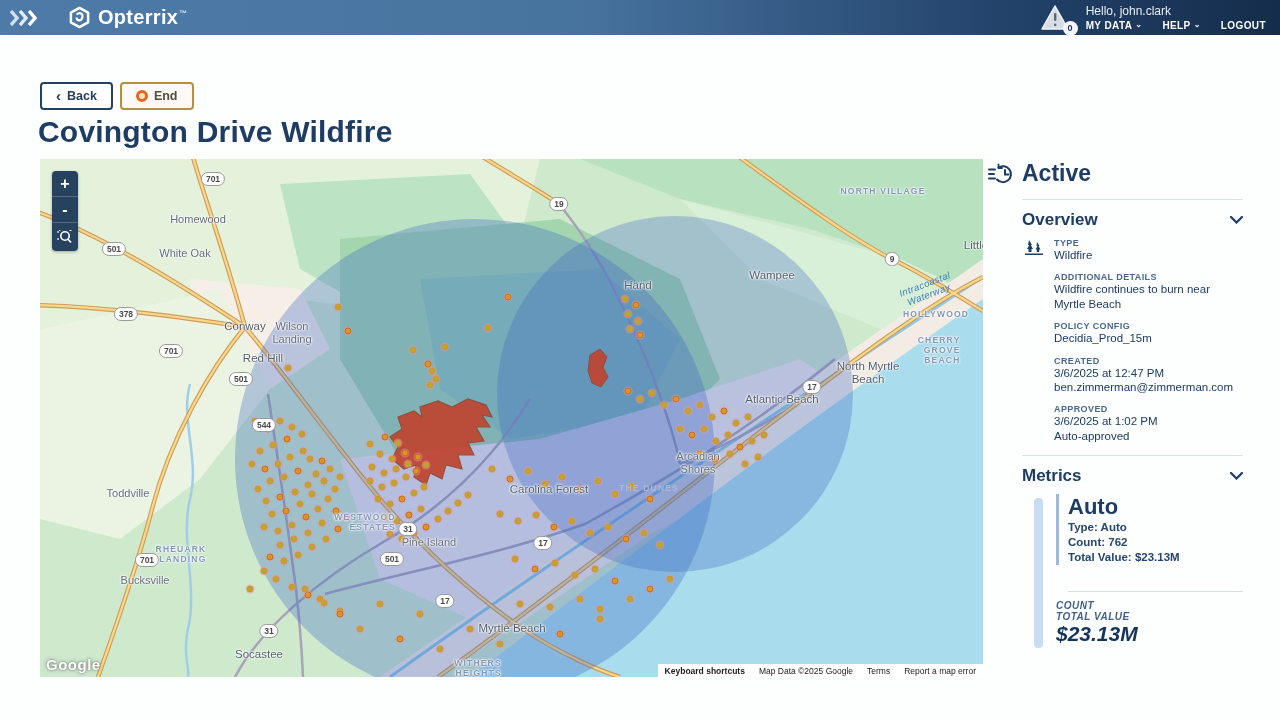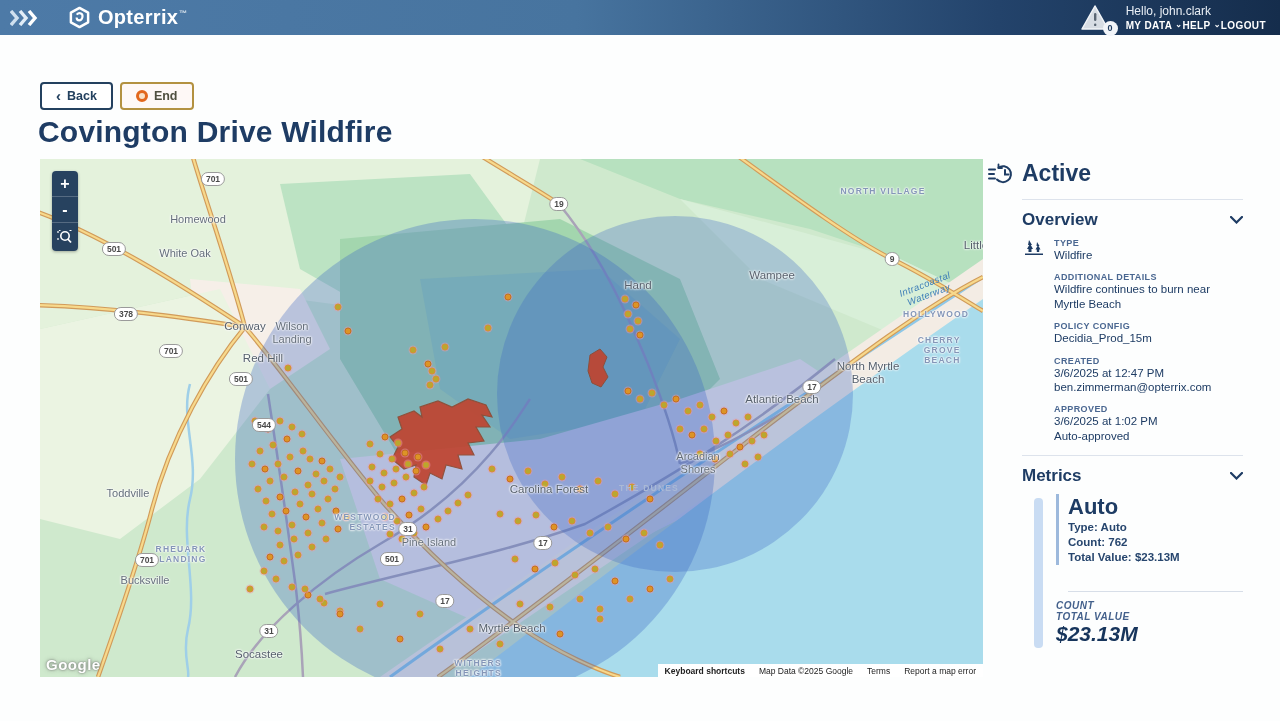--- a/index.html
+++ b/index.html
@@ -15,21 +15,21 @@
   .brand { display:flex; align-items:center; gap:7px; font-size:20px; font-weight:600;
     letter-spacing:.3px; cursor:pointer; }
   .brand sup { font-size:8px; margin-left:1px; opacity:.8; }
   .nav-right { display:flex; align-items:center; gap:14px; padding-right:14px; }
   .alert-wrap { position:relative; width:32px; height:28px; cursor:pointer; }
   .alert-badge { position:absolute; right:-6px; bottom:-4px; width:15px; height:15px;
     border-radius:50%; background:#f2f5f9; color:#1d3a5e; font-size:9px; font-weight:bold;
     display:flex; align-items:center; justify-content:center; }
   .user-block { display:flex; flex-direction:column; align-items:flex-start; gap:2px; }
   .greeting { font-size:12px; color:#e8eef5; }
-  .menu-row { display:flex; }
+  .menu-row { display:flex; gap:20px; }
   .menu-item { font-size:10px; font-weight:bold; letter-spacing:.4px; cursor:pointer;
     display:flex; align-items:center; gap:3px; }
   .menu-item .caret { font-size:8px; transform:translateY(-1px); }
 
   
   .toolbar { position:absolute; left:40px; top:82px; display:flex; gap:7px; }
   .btn { height:28px; border-radius:4px; background:#fff; font-size:12.5px; font-weight:bold;
     display:flex; align-items:center; gap:6px; padding:0 14px; cursor:pointer; }
   .btn-back { border:2px solid #24415f; color:#24415f; }
   .btn-back .chev { font-size:15px; line-height:1; transform:translateY(-1px); }
@@ -509,21 +509,21 @@
         <div class="ov-value">Wildfire continues to burn near</div>
         <div class="ov-value">Myrtle Beach</div>
       </div>
       <div class="ov-item">
         <div class="ov-label">POLICY CONFIG</div>
         <div class="ov-value">Decidia_Prod_15m</div>
       </div>
       <div class="ov-item">
         <div class="ov-label">CREATED</div>
         <div class="ov-value">3/6/2025 at 12:47 PM</div>
-        <div class="ov-value">ben.zimmerman@opterrix.com</div>
+        <div class="ov-value">ben.zimmerman@zimmerman.com</div>
       </div>
       <div class="ov-item">
         <div class="ov-label">APPROVED</div>
         <div class="ov-value">3/6/2025 at 1:02 PM</div>
         <div class="ov-value">Auto-approved</div>
       </div>
     </div>
 
   <hr class="pdivider">
 

